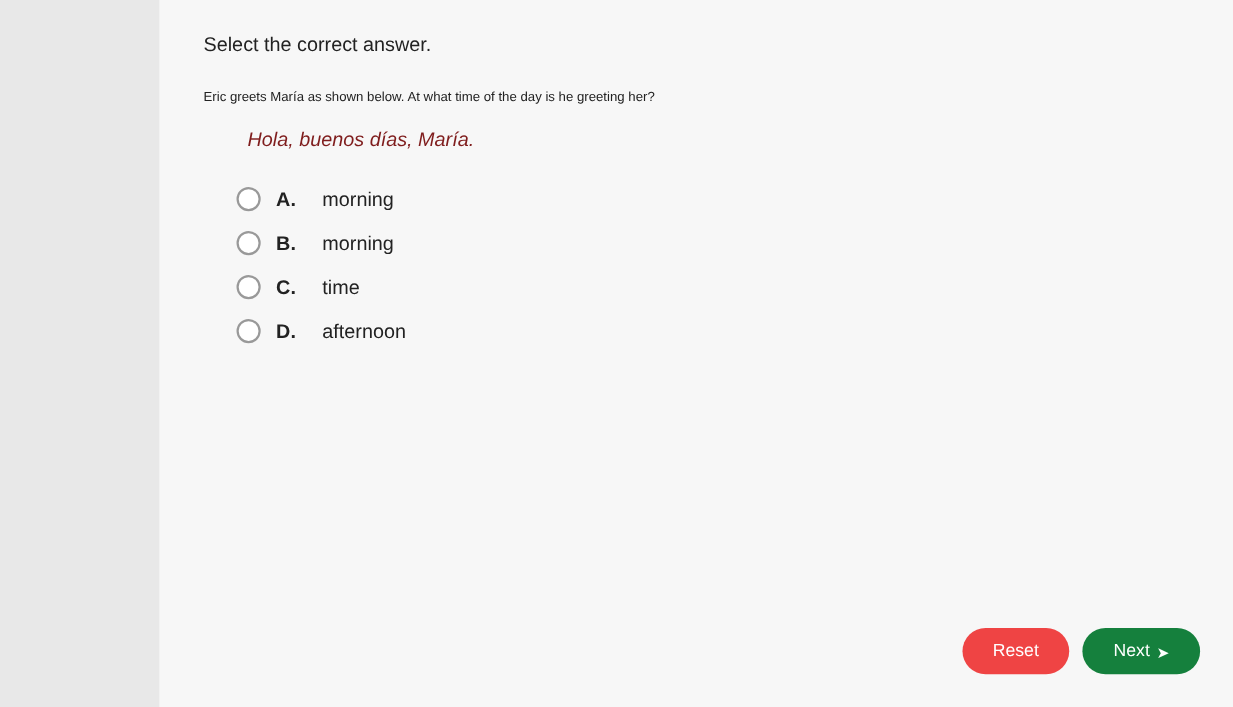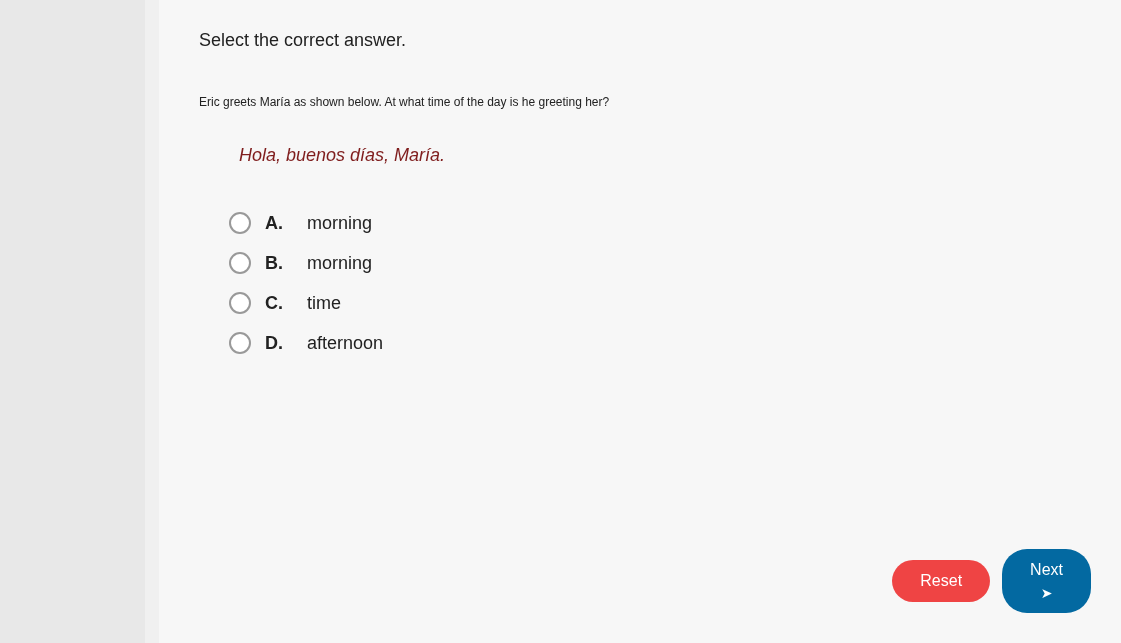--- a/index.html
+++ b/index.html
@@ -1,19 +1,18 @@
 <!DOCTYPE html>
 <html><head>
   <meta charset="utf-8">
   <style>
     * {
       margin: 0;
       padding: 0;
       box-sizing: border-box;
-      gap: 14px;
     }
 
     body {
       width: 1121px;
       height: 643px;
       background-color: #f0f0f0;
       font-family: Arial, sans-serif;
       display: flex;
       align-items: stretch;
     }
@@ -109,32 +108,31 @@
       color: #fff;
       border: none;
       border-radius: 25px;
       padding: 12px 28px;
       font-size: 16px;
       cursor: pointer;
       font-weight: normal;
     }
 
     .next-button {
-      background-color: #0369a1;
+      background-color: #15803d;
       color: #fff;
       border: none;
       border-radius: 25px;
       padding: 12px 28px;
       font-size: 16px;
       cursor: pointer;
       font-weight: normal;
       display: flex;
-      align-items: center;
+      align-items: flex-end;
       gap: 6px;
-      flex-direction: column;
     }
 
     .next-button .arrow {
       font-size: 14px;
     }
   </style>
 </head>
 <body>
 
 <div class="left-sidebar"></div>

